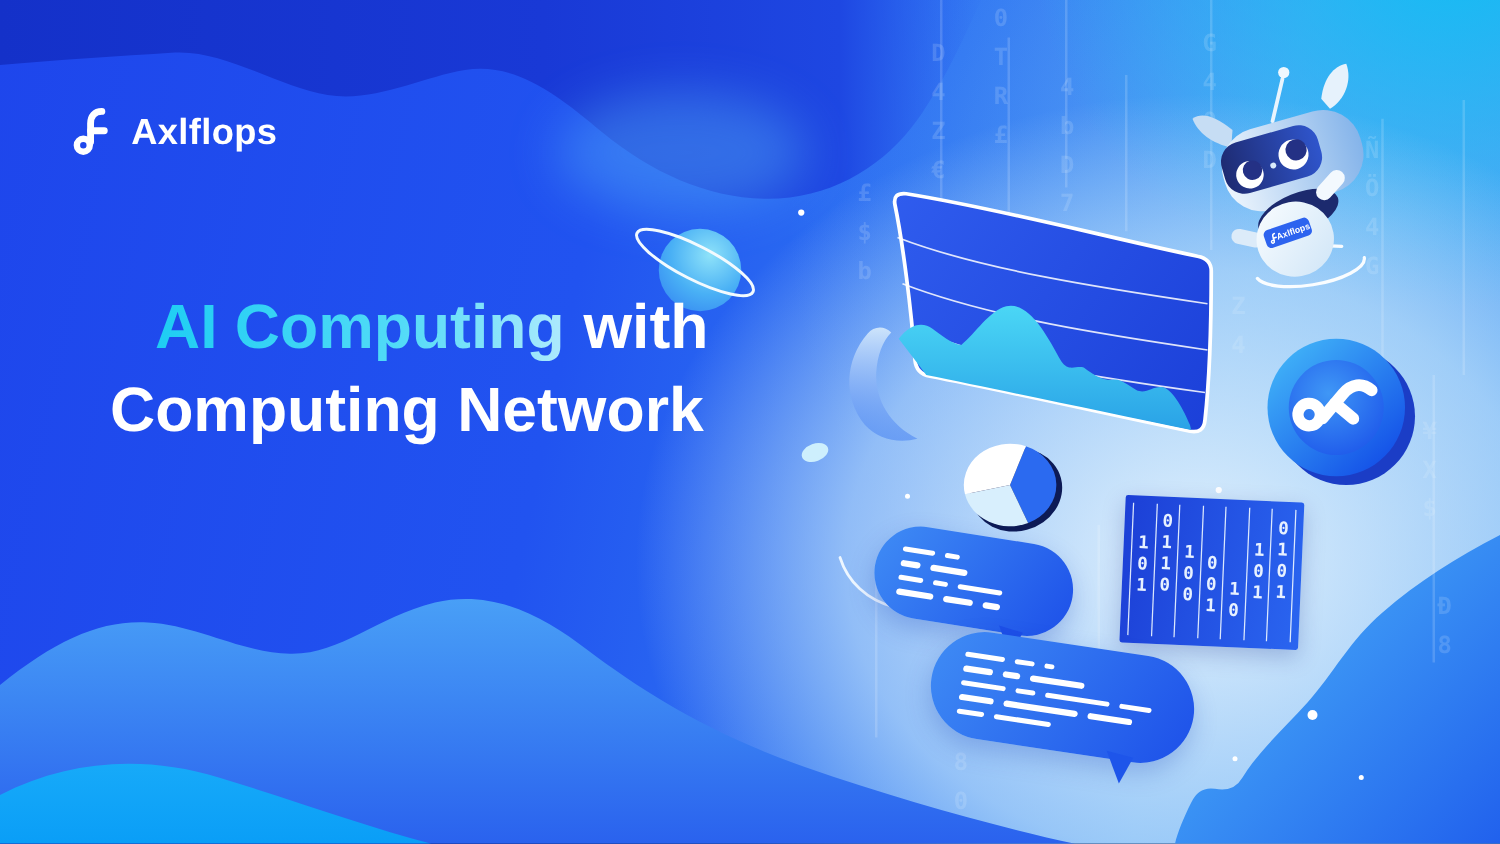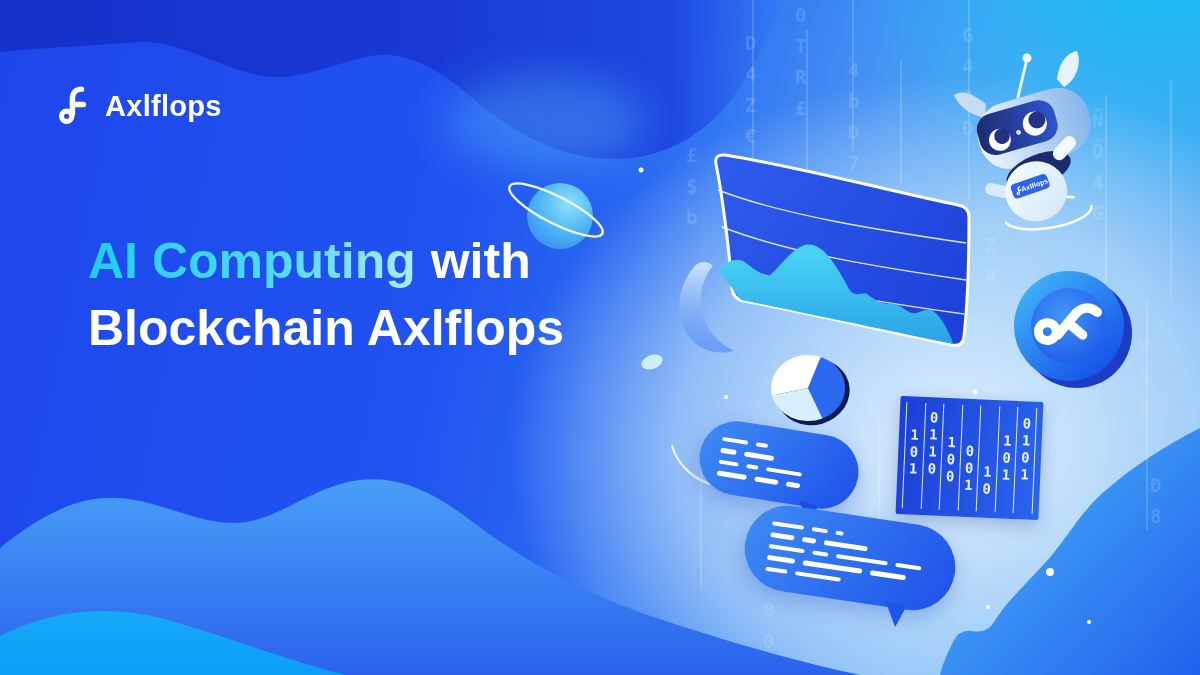--- a/index.html
+++ b/index.html
@@ -52,21 +52,21 @@
   
   .brand{position:absolute;left:52px;top:80px;display:flex;align-items:center;gap:11px;}
   .brand-name{color:#fff;font-size:29px;font-weight:700;letter-spacing:.3px;}
 
   
   .hero{position:absolute;left:88px;top:228px;margin:0;color:#fff;
     font-size:50px;font-weight:700;line-height:67px;letter-spacing:0;}
   .hero span{display:block;}
   .hero .inline{display:inline;}
   .hl{background:linear-gradient(90deg,#1ecdf3 0%,#52dbf7 60%,#aeeafd 100%);
-    -webkit-background-clip:text;background-clip:text;color:transparent;}
+    -webkit-background-clip:text;background-clip:text;color:transparent;margin-left:36px;}
   .rest{margin-left:15px;}
 </style>
 </head>
 <body>
 
 <div class="stage">
 
   <div class="bg"></div>
 
   <div class="layer">
@@ -344,16 +344,16 @@
     <svg width="42" height="52" viewBox="-29 -33 56 68">
       <use href="#logomark" transform="scale(0.86)"></use>
     </svg>
     <span class="brand-name">Axlflops</span>
   </header>
 
   <h1 class="hero">
     <span>
       <span class="inline hl">AI Computing</span><span class="inline rest">with</span>
     </span>
-    <span>Blockchain Axlflops</span>
+    <span>Computing Network</span>
   </h1>
 
 </div>
 
 </body></html>

